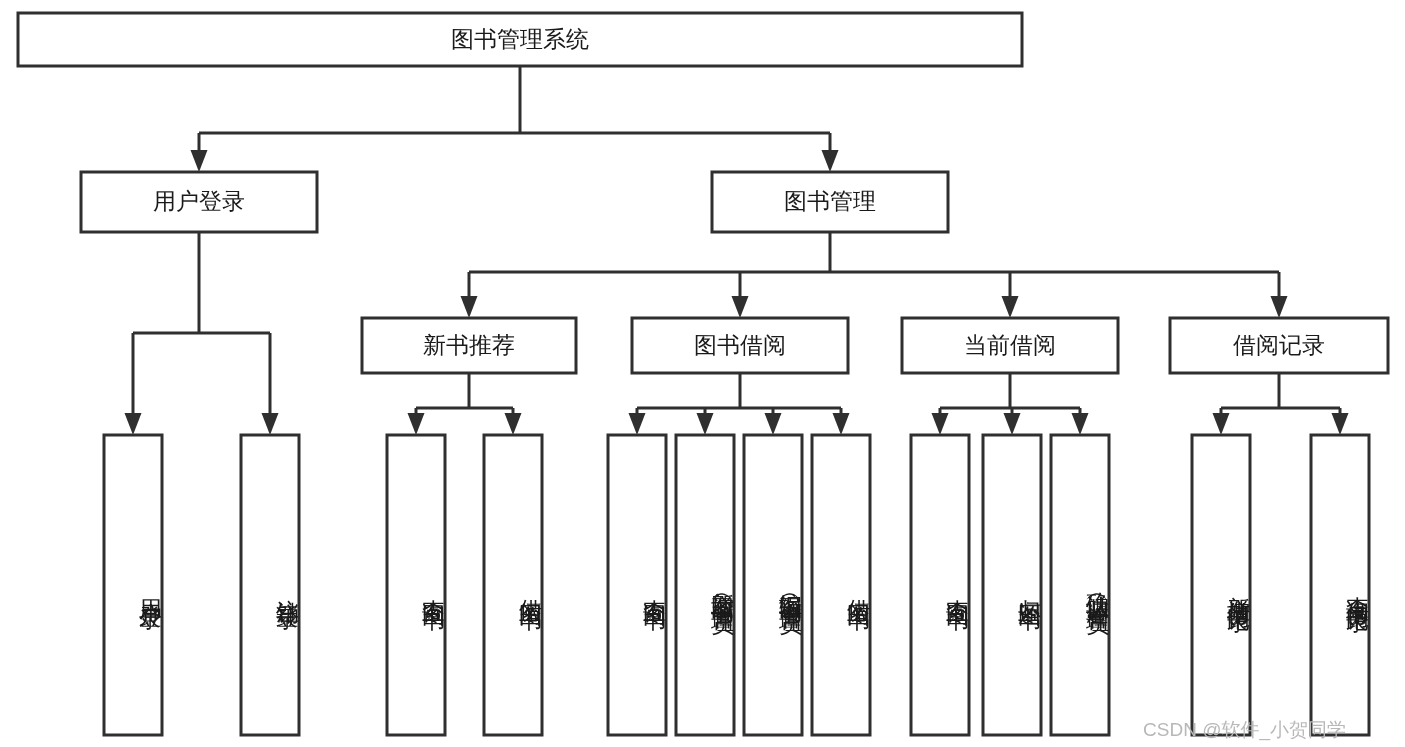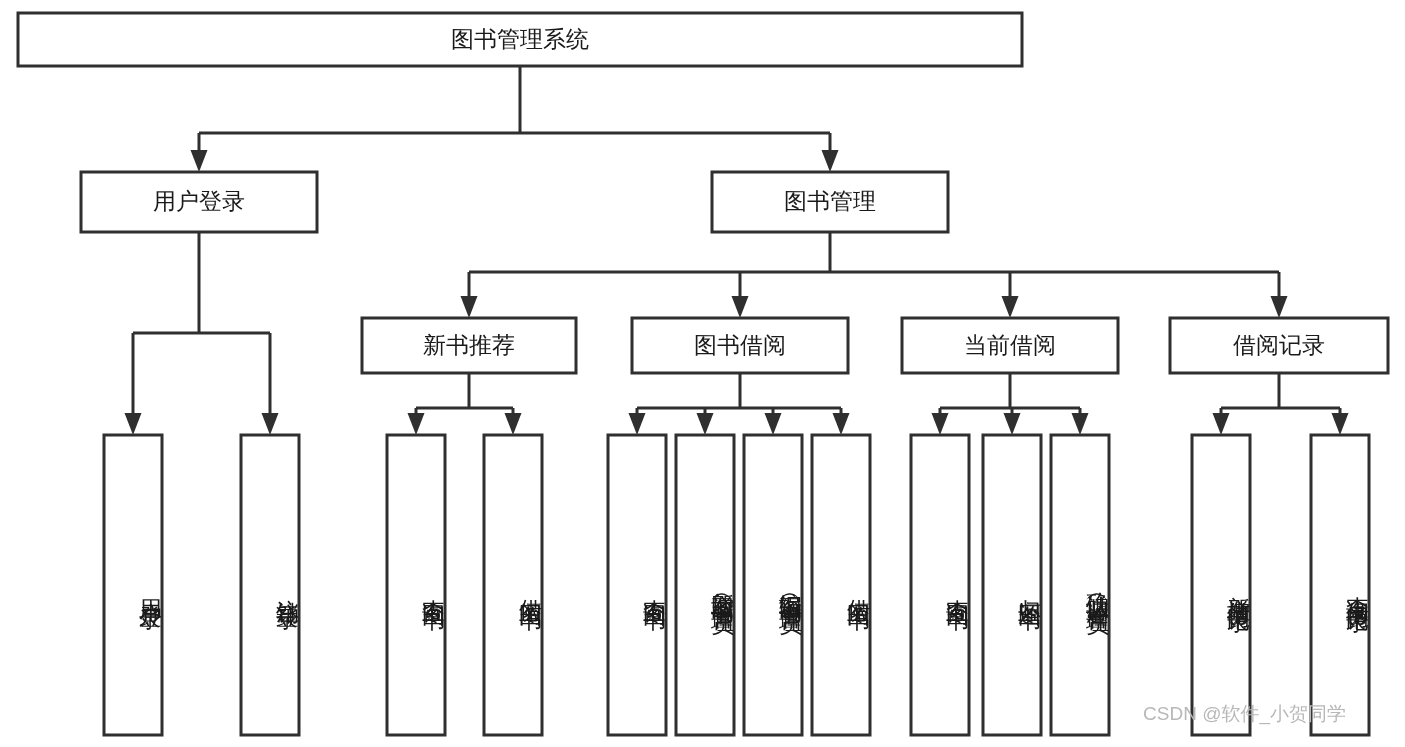--- a/index.html
+++ b/index.html
@@ -67,21 +67,21 @@
     line-height: 1;
     white-space: nowrap;
     display: flex;
     align-items: flex-start;
     justify-content: center;
     pointer-events: none;
   }
   .watermark {
     position: absolute;
     right: 8px;
-    bottom: 20px;
+    bottom: 4px;
     font-family: "Liberation Sans", sans-serif;
     font-size: 19px;
     color: #b8b8b8;
     white-space: nowrap;
   }
 </style>
 </head>
 <body>
 
 <div id="diagram-root">

